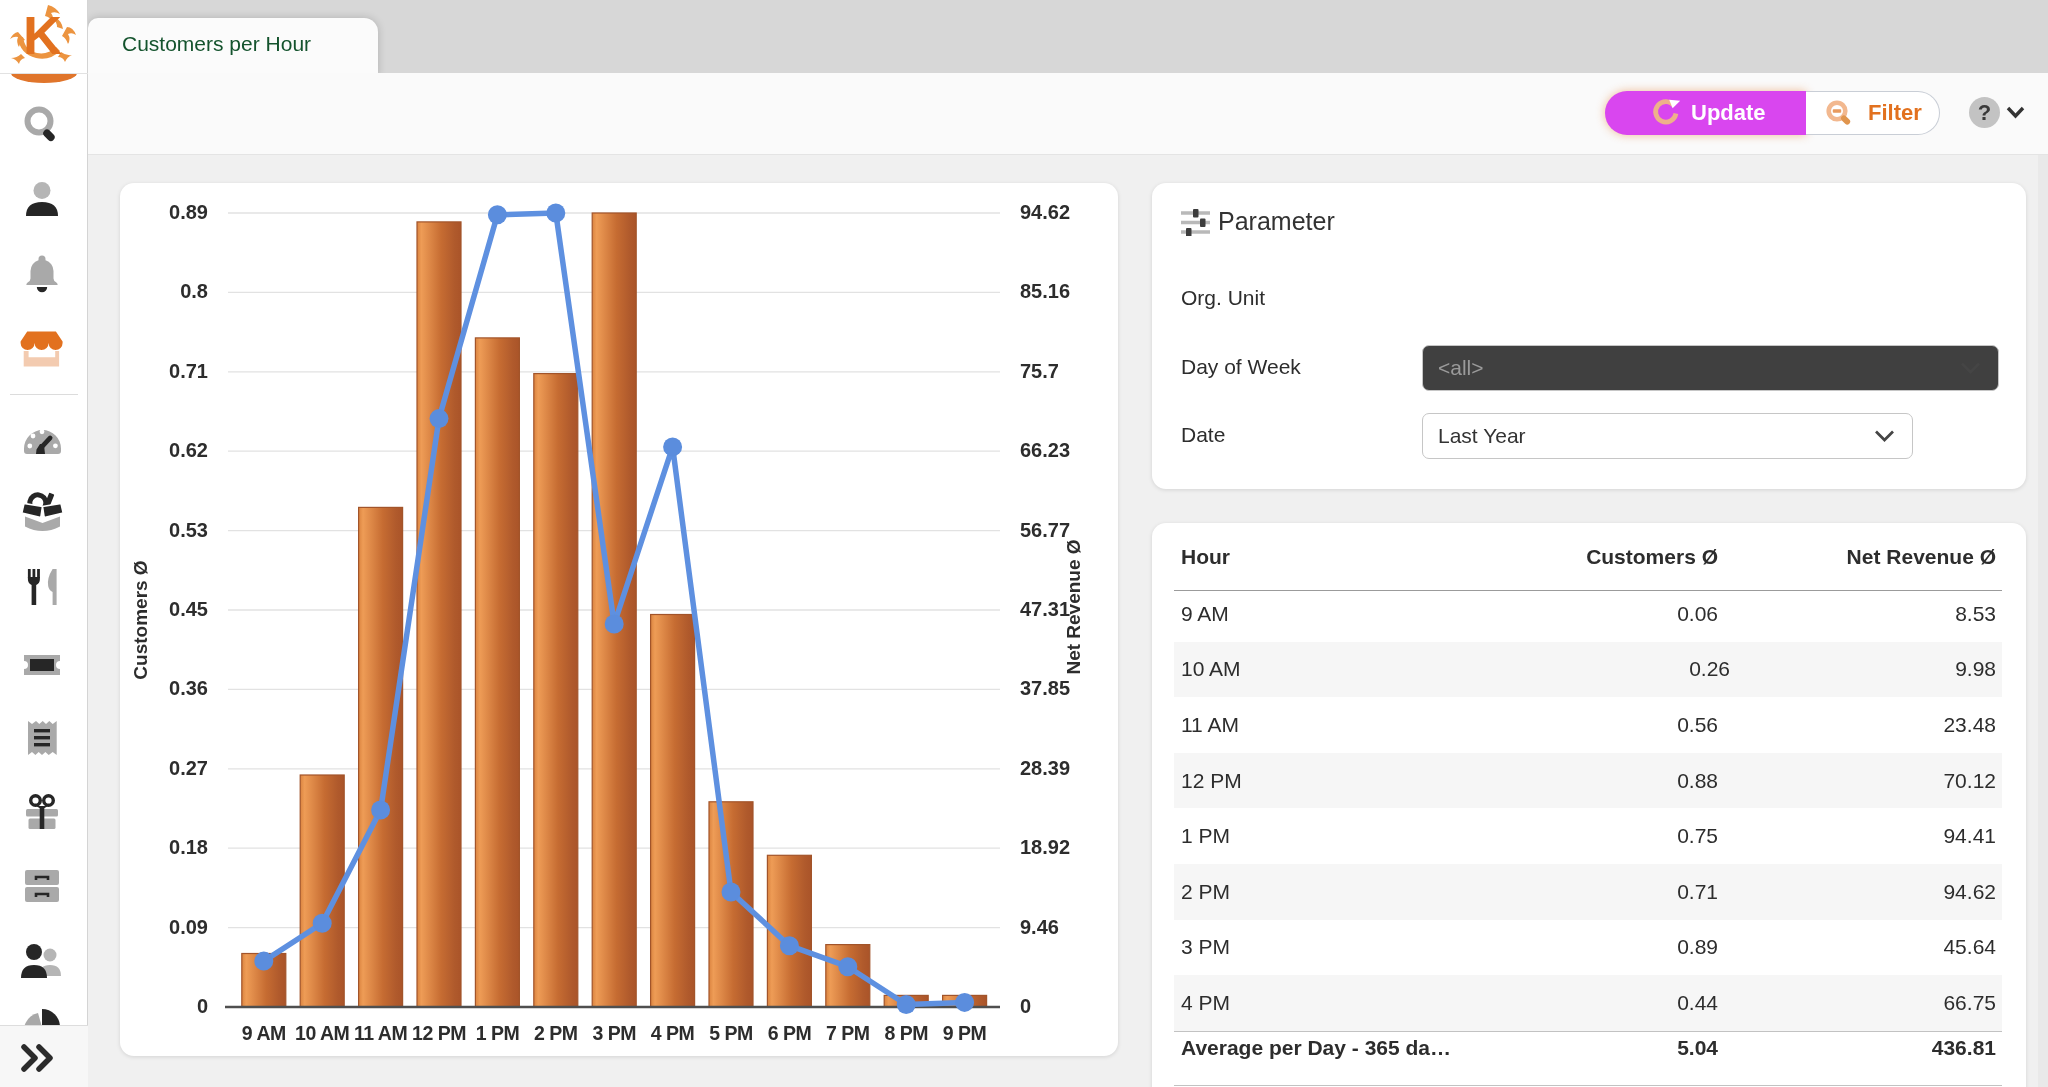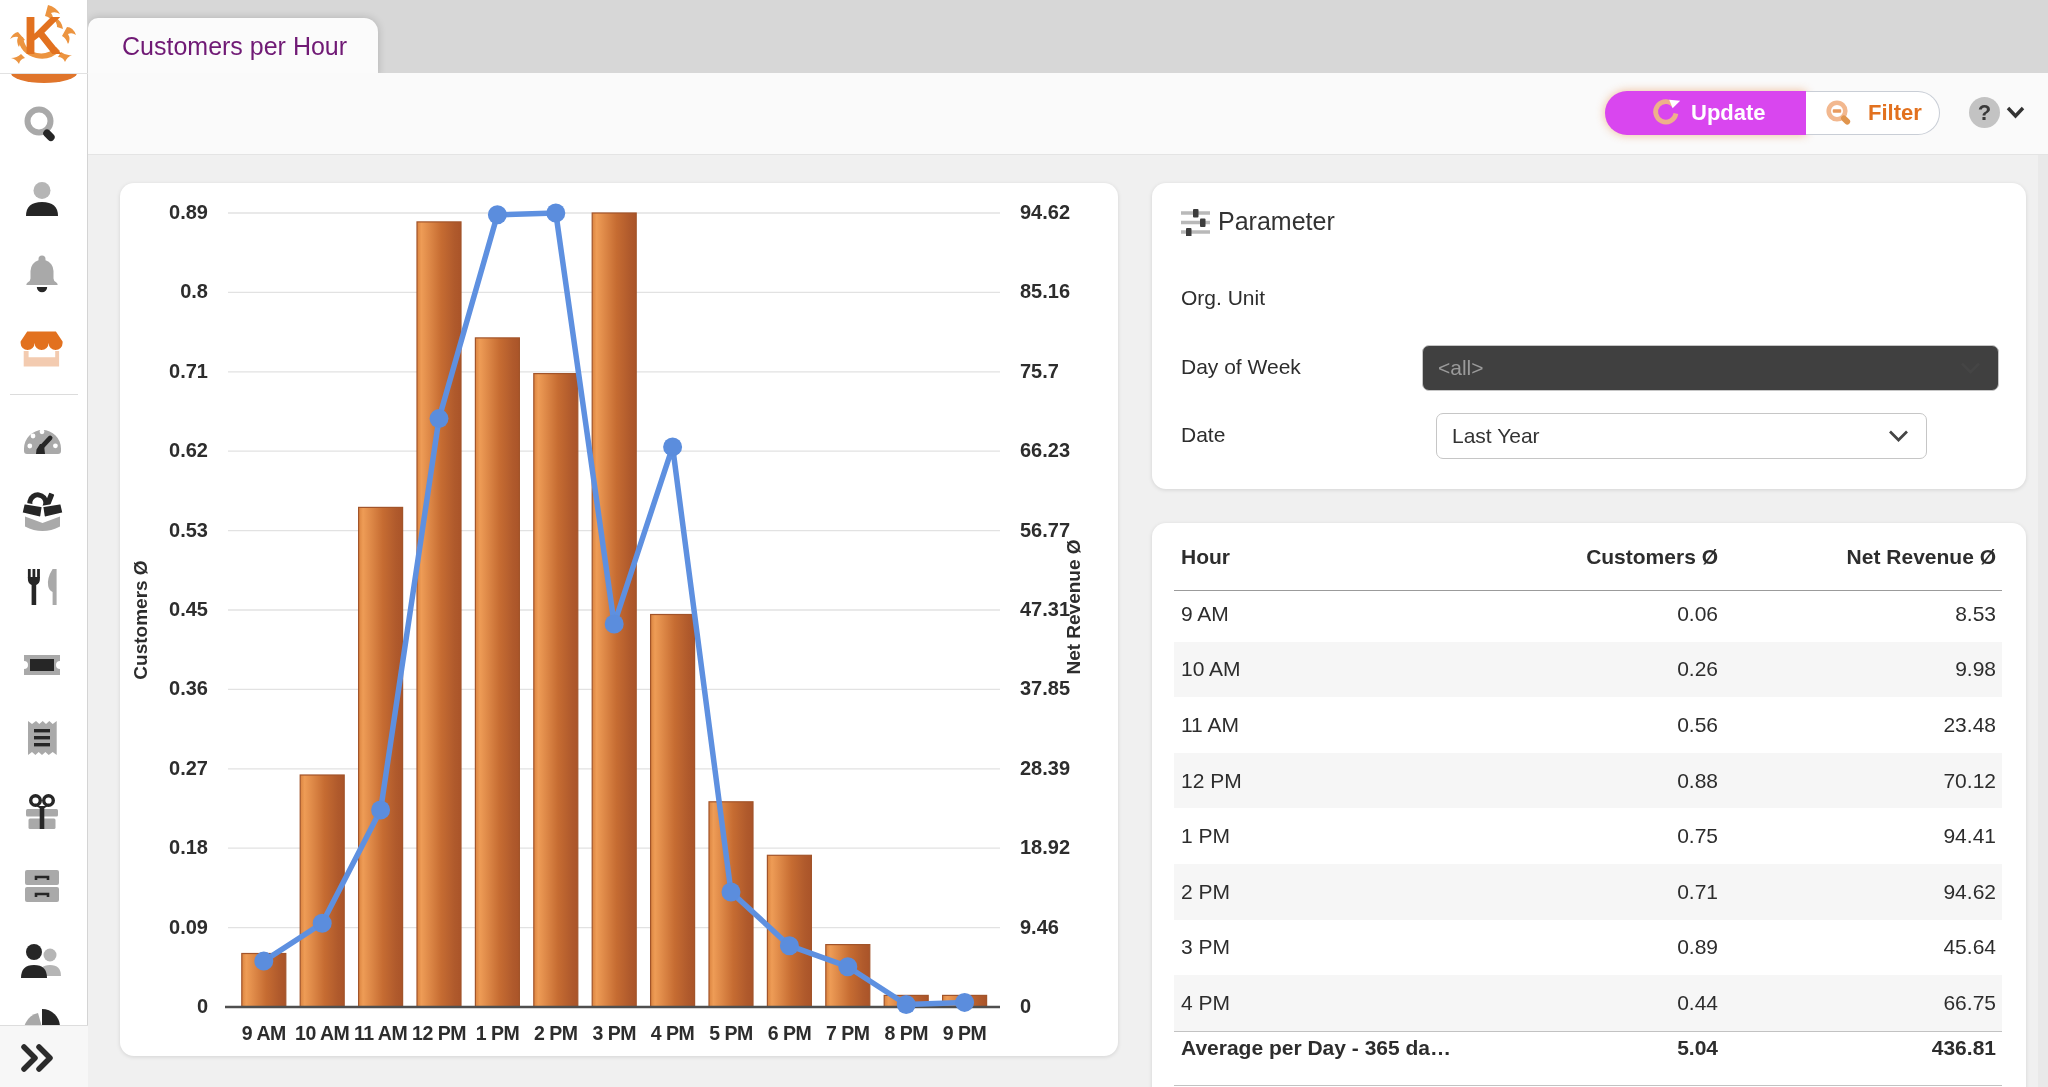--- a/index.html
+++ b/index.html
@@ -5,21 +5,21 @@
 .abs{position:absolute}
 </style></head>
 <body>
 <div class="abs" style="left:0;top:0;width:2048px;height:1087px;background:#f0f0f0">
 
   <div class="abs" style="left:88px;top:0;width:1960px;height:73px;background:#d7d7d7"></div>
 
   <div class="abs" style="left:88px;top:18px;width:290px;height:58px;background:#fbfbfb;border-radius:10px 14px 0 0;box-shadow:0 0 8px rgba(0,0,0,0.18)"></div>
 
   <div class="abs" style="left:88px;top:73px;width:1960px;height:82px;background:#fafafa;border-bottom:1px solid #e4e4e4"></div>
-  <div class="abs" style="left:122px;top:32px;font-size:25px;color:#701a75">Customers per Hour</div>
+  <div class="abs" style="left:122px;top:32px;font-size:21px;color:#14532d">Customers per Hour</div>
 
   <div class="abs" style="left:1605px;top:91px;width:201px;height:44px;background:#d946ef;border-radius:22px 0 0 22px;box-shadow:0 0 10px rgba(226,112,31,0.45)">
     <svg class="abs" style="left:46px;top:7px" width="30" height="30" viewBox="0 0 30 30">
       <path d="M23.2 8.0 A10.2 10.2 0 1 0 24.9 15.5" fill="none" stroke="#eeb18a" stroke-width="4.8"></path>
       <path d="M18.2 1.8 L29.2 2.8 L21.6 10.2 Z" fill="#fff"></path>
     </svg>
     <span class="abs" style="left:86px;top:50%;transform:translateY(-50%);color:#fff;font-size:22px;font-weight:600">Update</span>
   </div>
   <div class="abs" style="left:1806px;top:91px;width:134px;height:44px;background:#fff;border:1.5px solid #c9ced6;border-left:none;border-radius:0 22px 22px 0">
     <svg class="abs" style="left:20px;top:8px" width="28" height="28" viewBox="0 0 28 28">
@@ -137,21 +137,21 @@
     <div class="abs" style="left:66px;top:24px;font-size:25px;color:#333">Parameter</div>
     <div class="abs" style="left:29px;top:103px;font-size:21px">Org. Unit</div>
     <div class="abs" style="left:29px;top:172px;font-size:21px">Day of Week</div>
     <div class="abs" style="left:29px;top:240px;font-size:21px">Date</div>
     <div style="position:absolute;left:270px;top:162px;width:577px;height:46px;border:1.5px solid #c6c6c6;border-radius:7px;background:#404040;box-sizing:border-box">
         <div style="position:absolute;left:15px;top:50%;transform:translateY(-50%);font-size:21px;color:#9a9a9a">&lt;all&gt;</div>
         <svg style="position:absolute;right:17px;top:50%;transform:translateY(-50%)" width="21" height="13" viewBox="0 0 21 13">
           <path d="M2 2 l8.5 8.5 8.5 -8.5" fill="none" stroke="#454545" stroke-width="2.7"></path>
         </svg>
       </div>
-    <div style="position:absolute;left:284px;top:230px;width:491px;height:46px;border:1.5px solid #c6c6c6;border-radius:7px;background:#fff;box-sizing:border-box">
+    <div style="position:absolute;left:270px;top:230px;width:491px;height:46px;border:1.5px solid #c6c6c6;border-radius:7px;background:#fff;box-sizing:border-box">
         <div style="position:absolute;left:15px;top:50%;transform:translateY(-50%);font-size:21px;color:#333">Last Year</div>
         <svg style="position:absolute;right:17px;top:50%;transform:translateY(-50%)" width="21" height="13" viewBox="0 0 21 13">
           <path d="M2 2 l8.5 8.5 8.5 -8.5" fill="none" stroke="#454545" stroke-width="2.7"></path>
         </svg>
       </div>
   </div>
 
   <div class="abs" style="left:1152px;top:523px;width:874px;height:600px;background:#fff;border-radius:14px;box-shadow:0 1px 4px rgba(0,0,0,0.12);font-size:21px">
     <div style="position:absolute;left:22px;right:24px;top:0;height:68px">
         <span style="position:absolute;left:7px;top:50%;transform:translateY(-50%);font-weight:600">Hour</span>
@@ -159,21 +159,21 @@
         <span style="position:absolute;right:6px;top:50%;transform:translateY(-50%);font-weight:600">Net Revenue Ø</span>
         <div style="position:absolute;left:0;right:0;bottom:0;border-bottom:1.5px solid #9b9b9b"></div>
       </div>
       <div style="position:absolute;left:22px;right:24px;top:63px;height:55.6px;">
         <span style="position:absolute;left:7px;top:50%;transform:translateY(-50%)">9 AM</span>
         <span style="position:absolute;right:284px;top:50%;transform:translateY(-50%)">0.06</span>
         <span style="position:absolute;right:6px;top:50%;transform:translateY(-50%)">8.53</span>
       </div>
       <div style="position:absolute;left:22px;right:24px;top:118.6px;height:55.6px;background:#f6f6f6;">
         <span style="position:absolute;left:7px;top:50%;transform:translateY(-50%)">10 AM</span>
-        <span style="position:absolute;right:284px;top:50%;transform:translateY(-50%)">0.26</span>
+        <span style="position:absolute;right:272px;top:50%;transform:translateY(-50%)">0.26</span>
         <span style="position:absolute;right:6px;top:50%;transform:translateY(-50%)">9.98</span>
       </div>
       <div style="position:absolute;left:22px;right:24px;top:174.2px;height:55.6px;">
         <span style="position:absolute;left:7px;top:50%;transform:translateY(-50%)">11 AM</span>
         <span style="position:absolute;right:284px;top:50%;transform:translateY(-50%)">0.56</span>
         <span style="position:absolute;right:6px;top:50%;transform:translateY(-50%)">23.48</span>
       </div>
       <div style="position:absolute;left:22px;right:24px;top:229.79999999999998px;height:55.6px;background:#f6f6f6;">
         <span style="position:absolute;left:7px;top:50%;transform:translateY(-50%)">12 PM</span>
         <span style="position:absolute;right:284px;top:50%;transform:translateY(-50%)">0.88</span>

